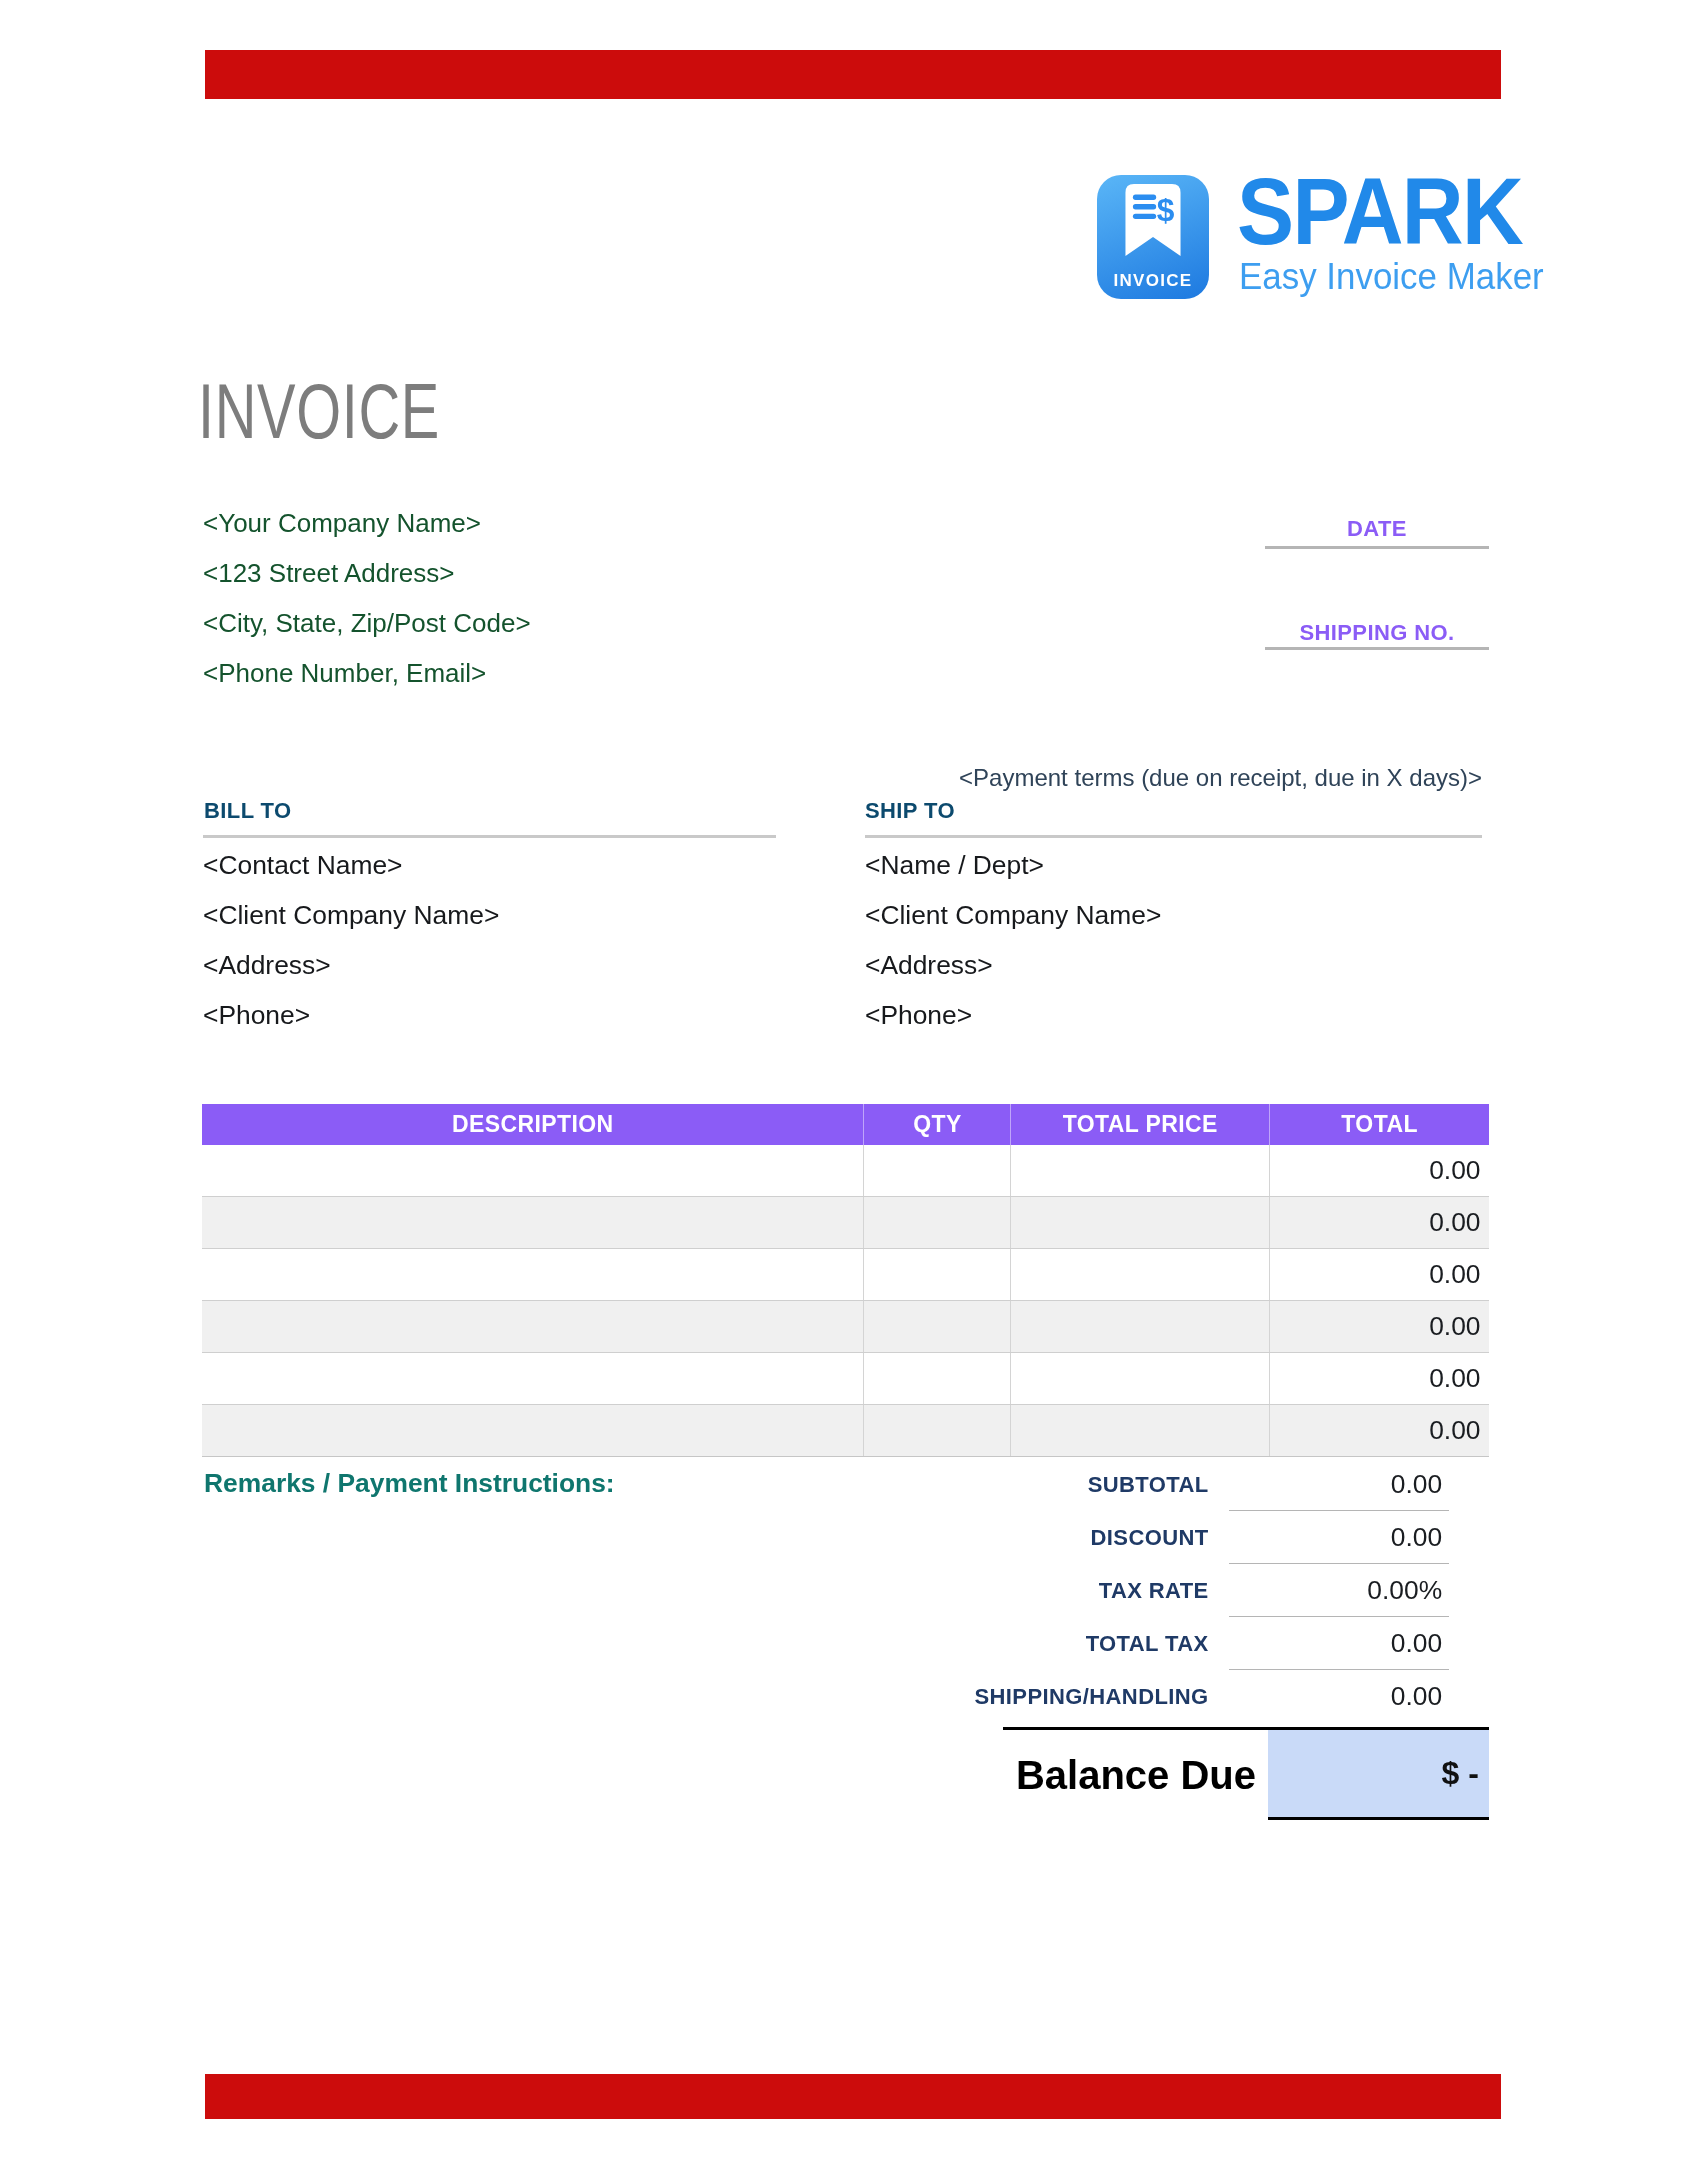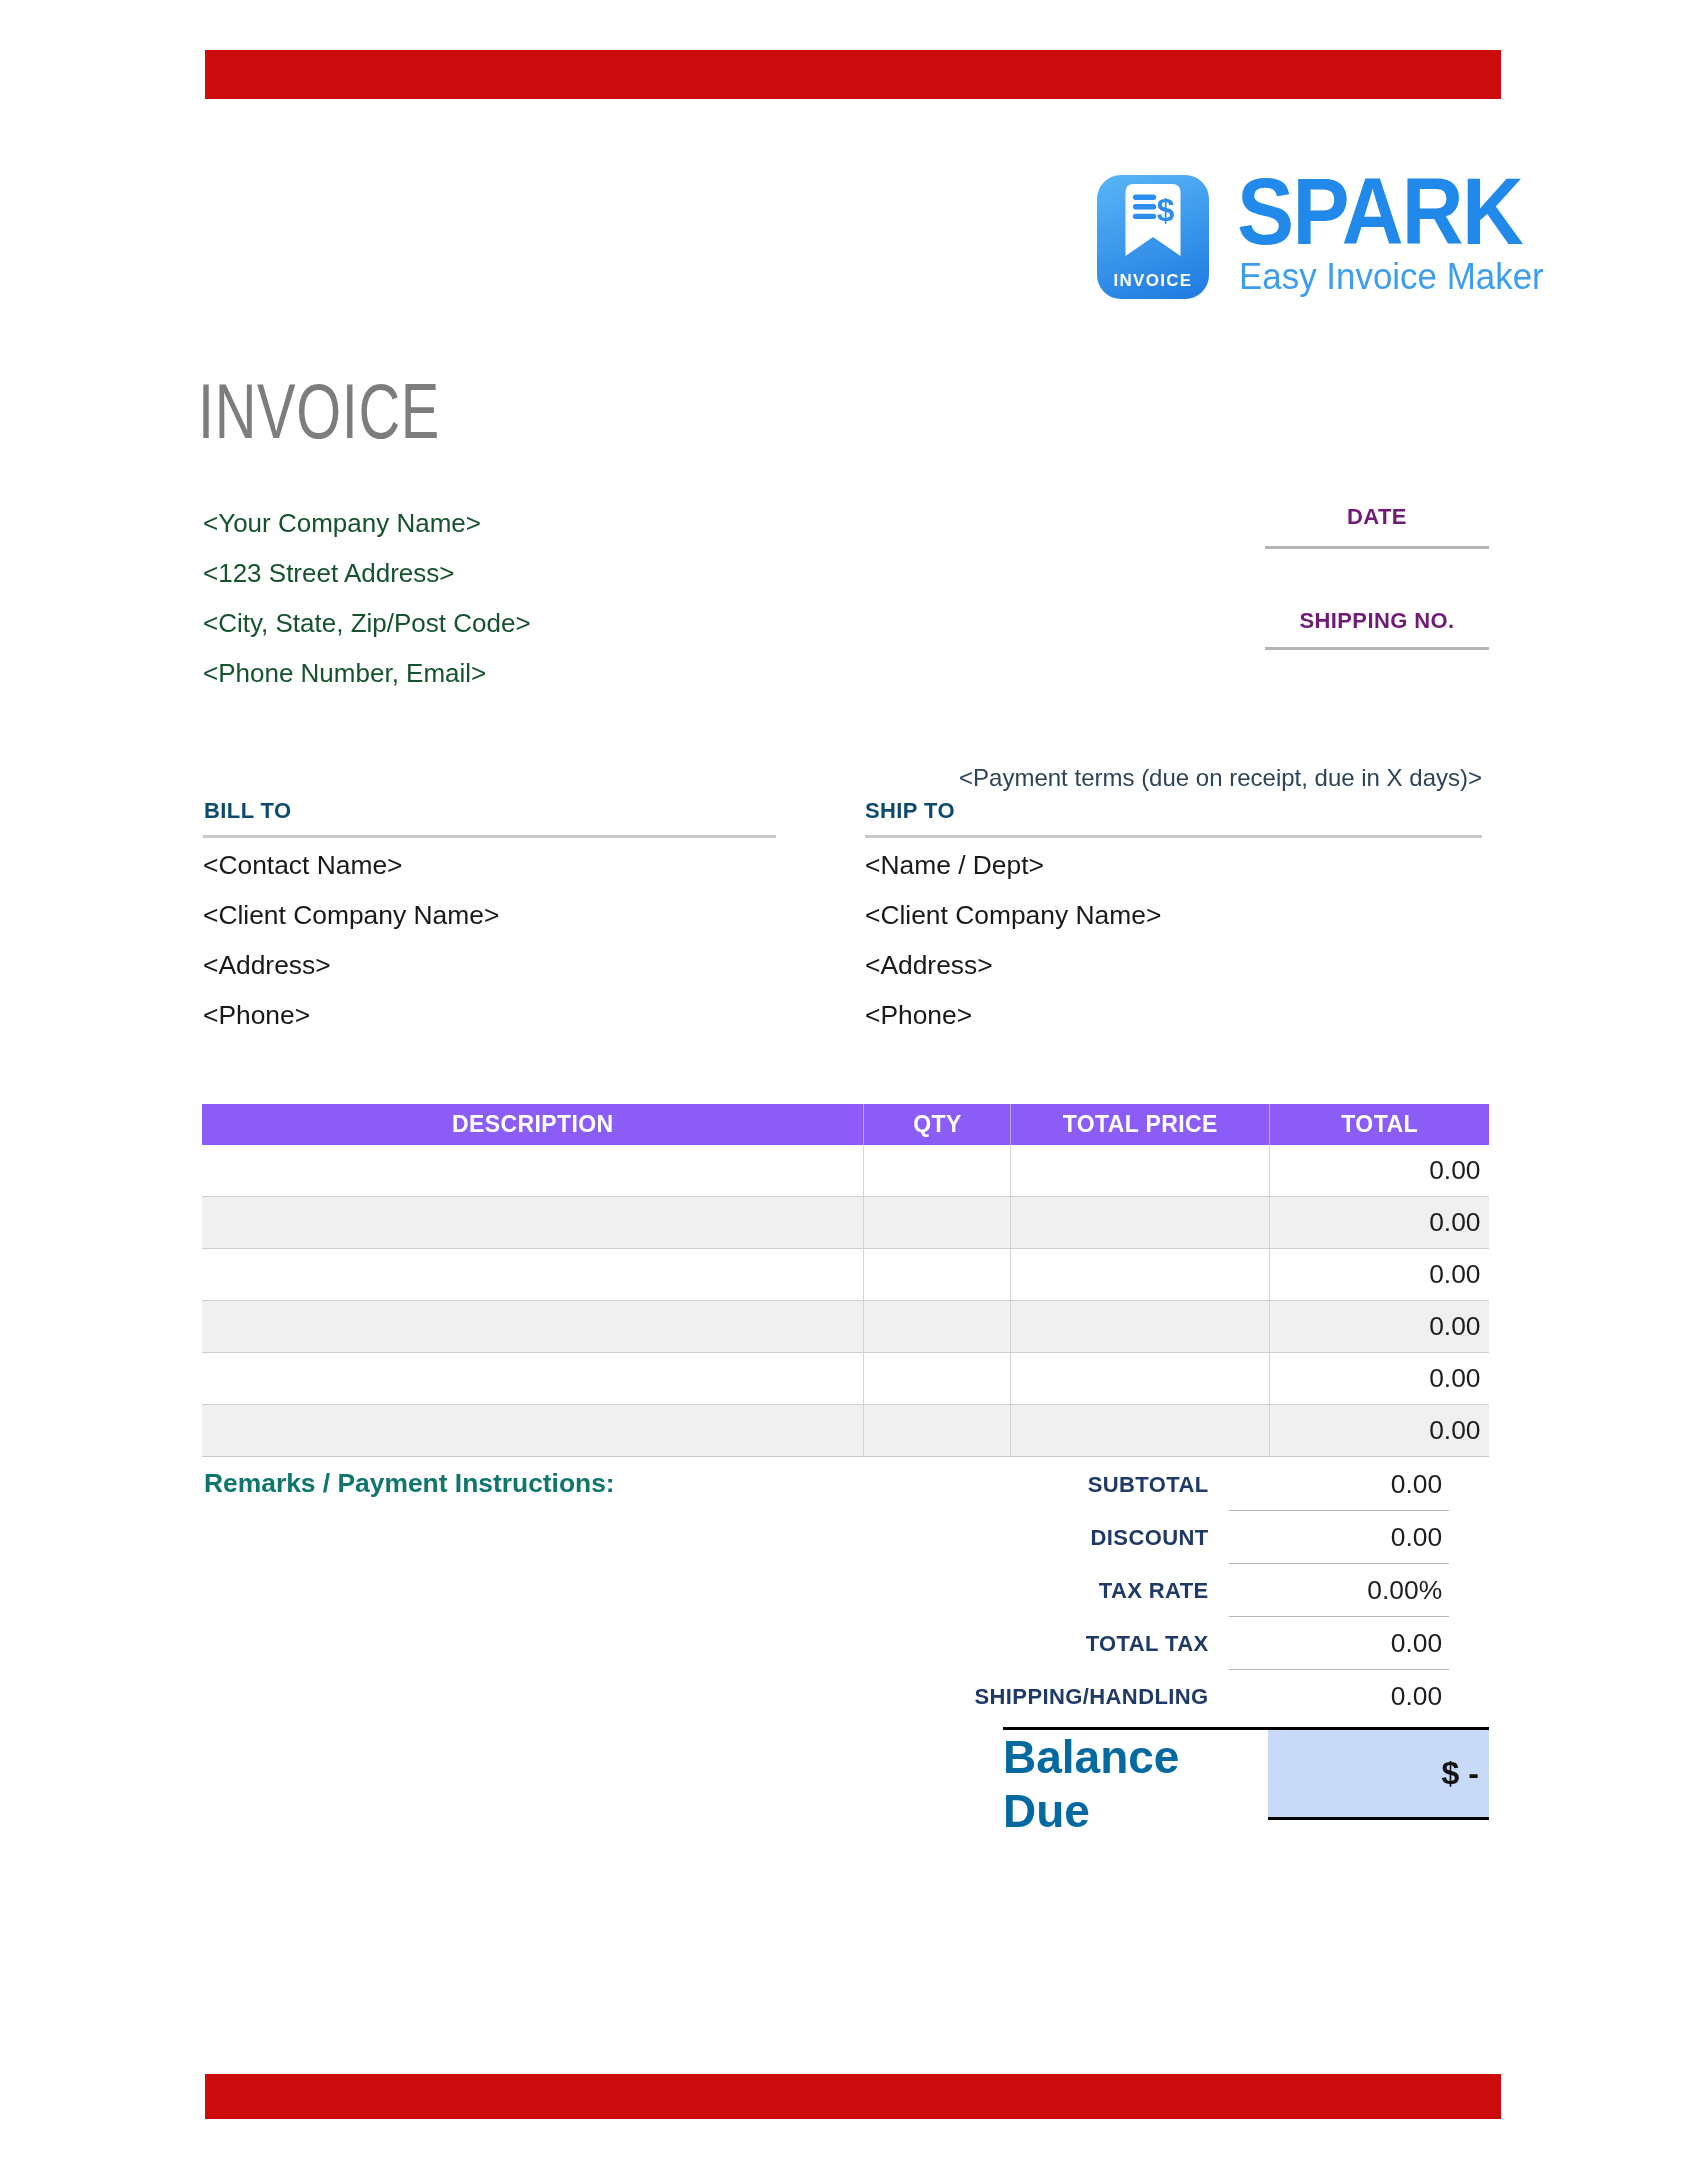--- a/index.html
+++ b/index.html
@@ -47,21 +47,21 @@
   }
 
   .company { position:absolute; left:203px; top:498px; }
   .company .line {
     height:50px; display:flex; align-items:center;
     font-size:26px; color:#14532d;
   }
 
   .meta-label {
     position:absolute; left:1265px; width:224px; text-align:center;
-    font-size:22px; font-weight:bold; color:#701a75; letter-spacing:0.4px;
+    font-size:22px; font-weight:bold; color:#8b5cf6; letter-spacing:0.4px;margin-top:12px;
   }
   .meta-line { position:absolute; left:1265px; width:224px; height:2.6px; background:#b5b5b5; }
   .meta-date-label { top:504px; }
   .meta-date-line { top:546px; }
   .meta-no-label { top:608px; }
   .meta-no-line { top:647px; }
 
   .terms {
     position:absolute; right:203px; top:764px;
     font-size:24px; color:#2f4358; white-space:nowrap;
@@ -117,21 +117,21 @@
     padding-right:6.8px; font-size:26.4px; color:#1a1d21;
   }
   .tot-value.uline { border-bottom:1.7px solid #b5b5b5; }
 
   .balance {
     position:absolute; left:1003px; top:1727px; width:486px;
     border-top:3.4px solid #000000; display:flex;
   }
   .balance-label {
     flex:1; display:flex; align-items:center; justify-content:flex-end;
-    padding-right:22px; font-size:46px; font-weight:bold; color:#0369a1;
+    padding-right:12px; font-size:40px; font-weight:bold; color:#000000;
   }
   .balance-cell {
     width:221px; height:90px; background:#c9daf8;
     border-bottom:3.4px solid #000000;
     display:flex; align-items:center; justify-content:flex-end;
     padding-right:10.2px; font-size:32px; font-weight:bold; color:#111111;
   }
 </style>
 </head>
 <body>

